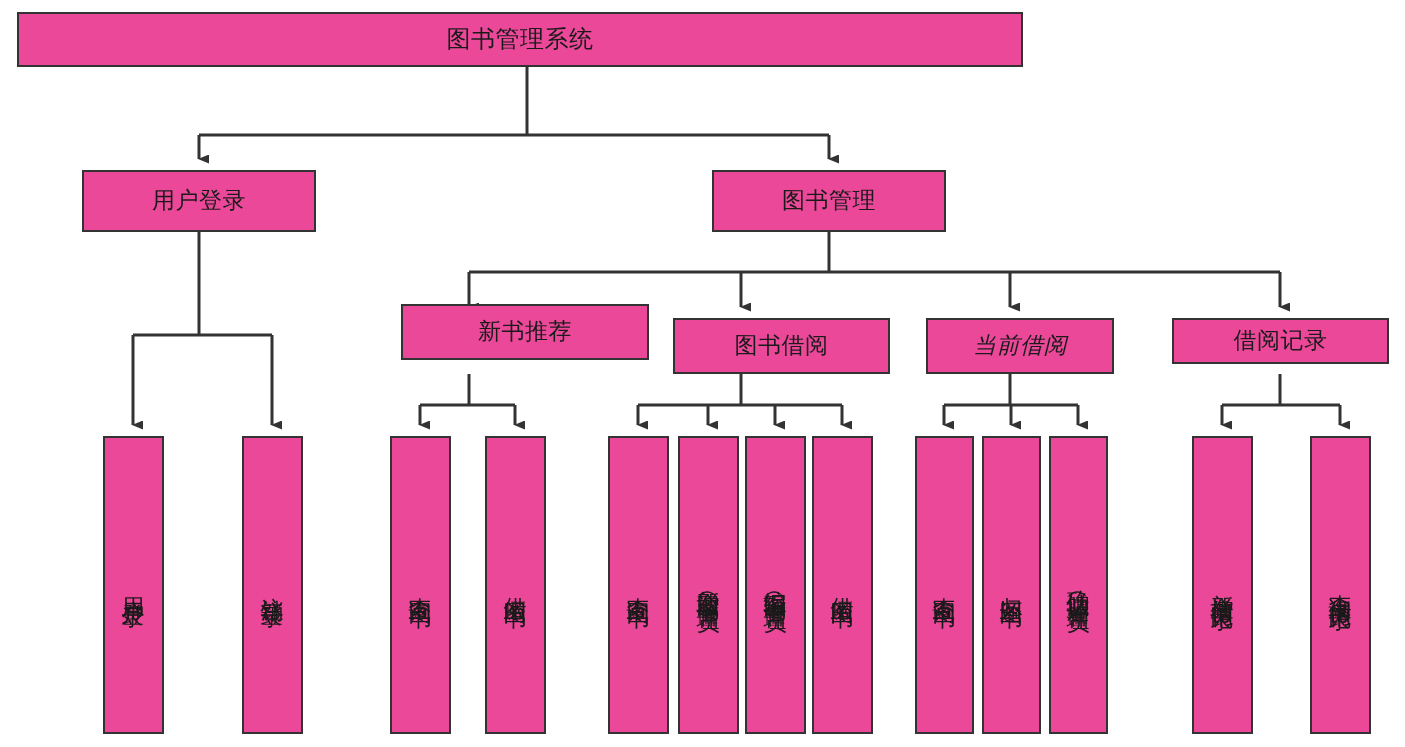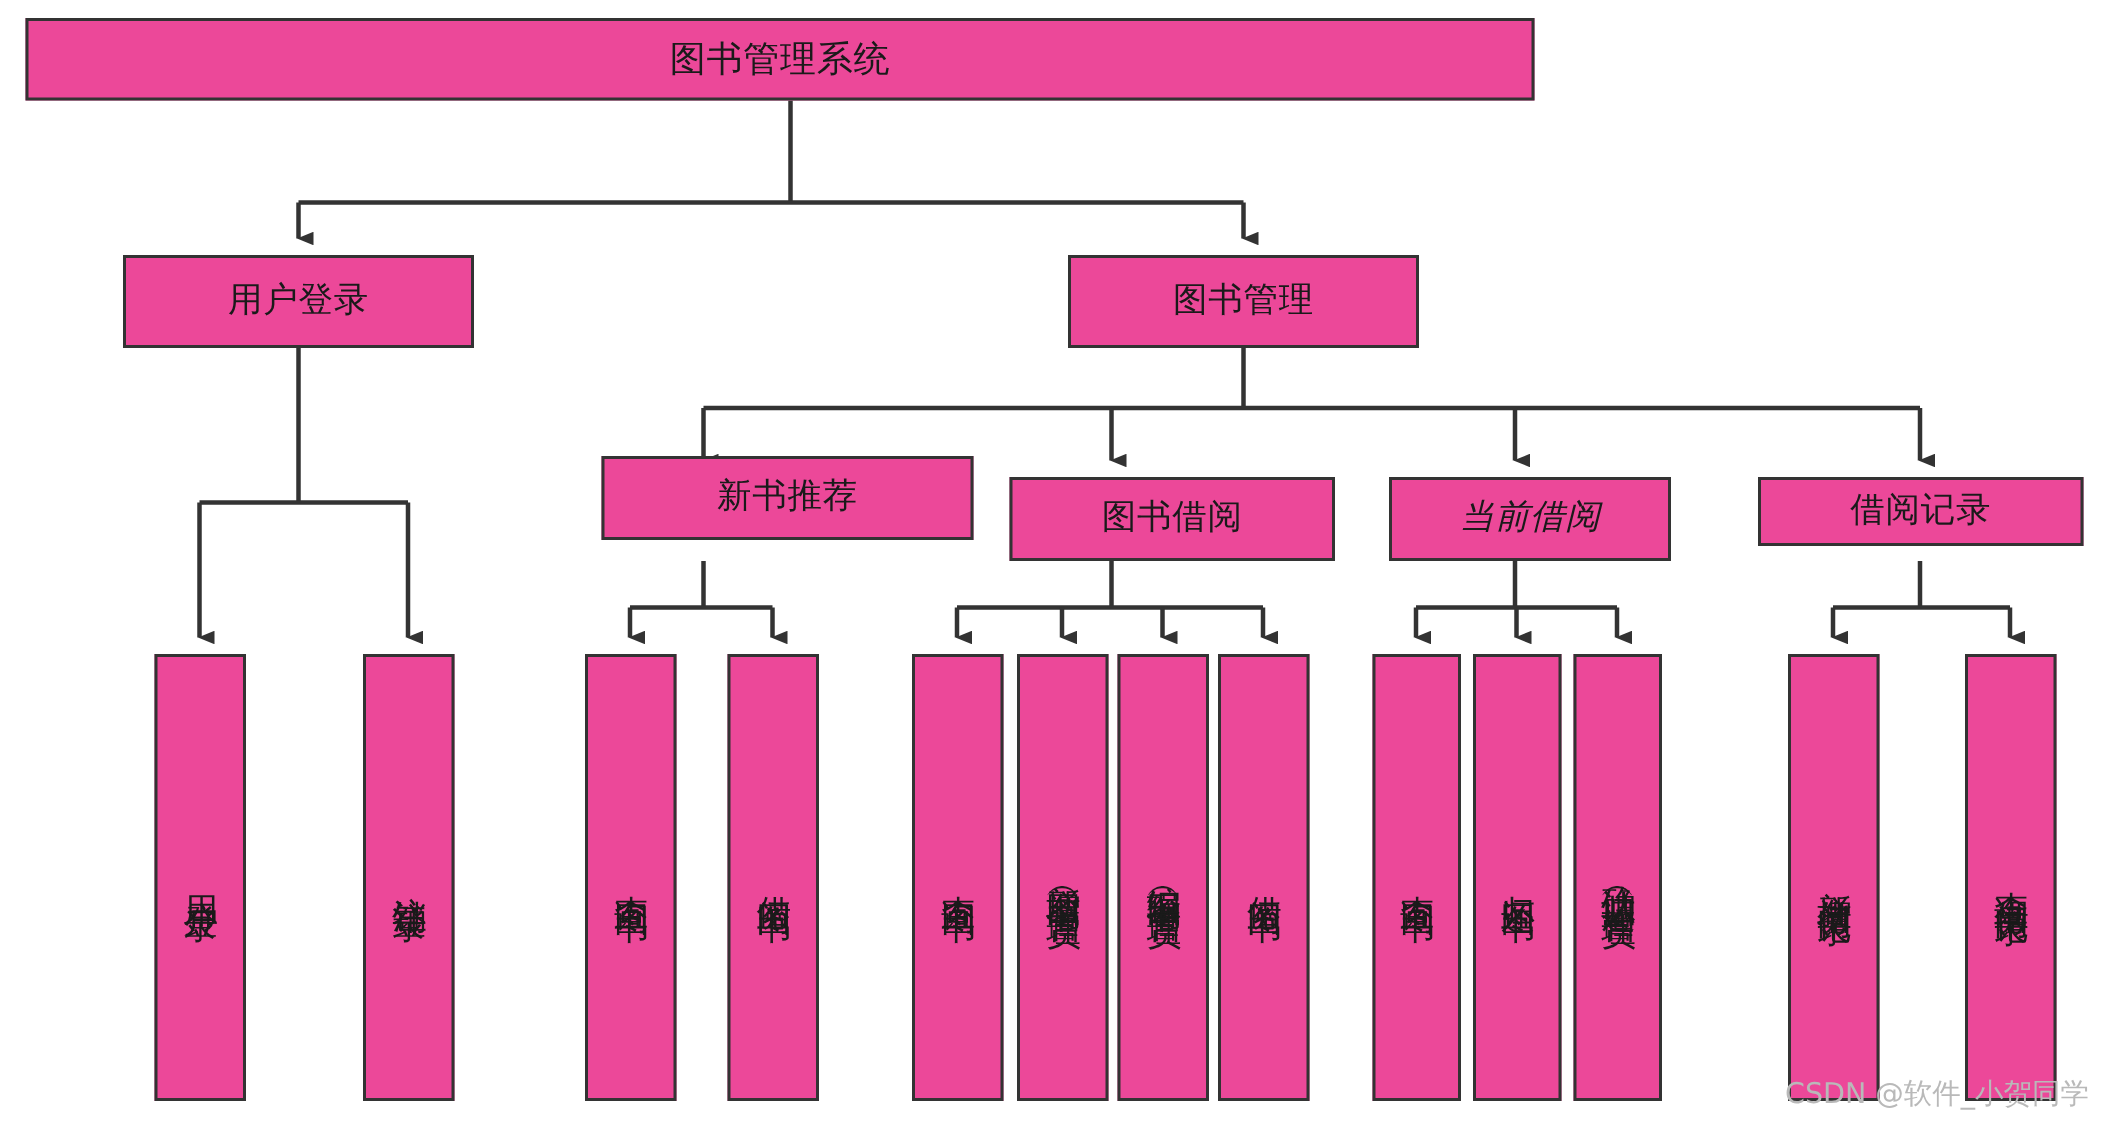--- a/index.html
+++ b/index.html
@@ -175,15 +175,14 @@
         <span class="node-label">确认归还（管理员）</span>
       </div>
       <div class="node vertical" style="left: 1192px; top: 436px; width: 61px; height: 298px;">
         <span class="node-label">新增借阅记录</span>
       </div>
       <div class="node vertical" style="left: 1310px; top: 436px; width: 61px; height: 298px;">
         <span class="node-label">查询借阅记录</span>
       </div>
     </div>
 
-  <div class="watermark" style="left: 1190px; top: 716px;">CSDN @软件_小贺同学</div>
 
 </div>
 
 </body></html>

